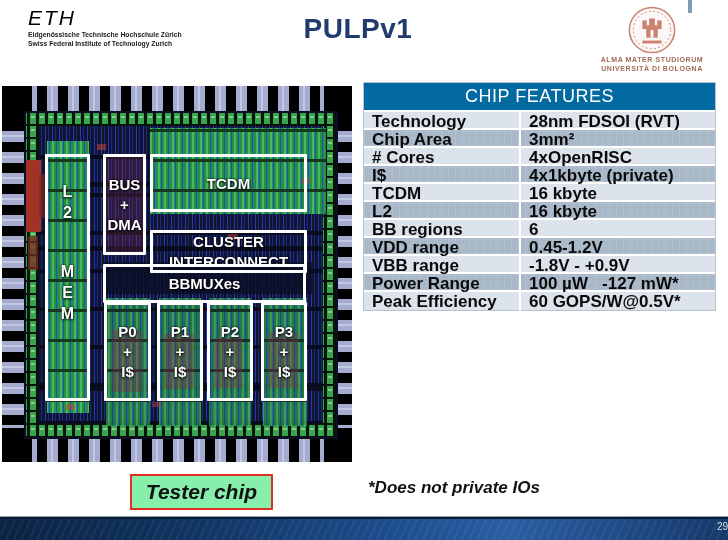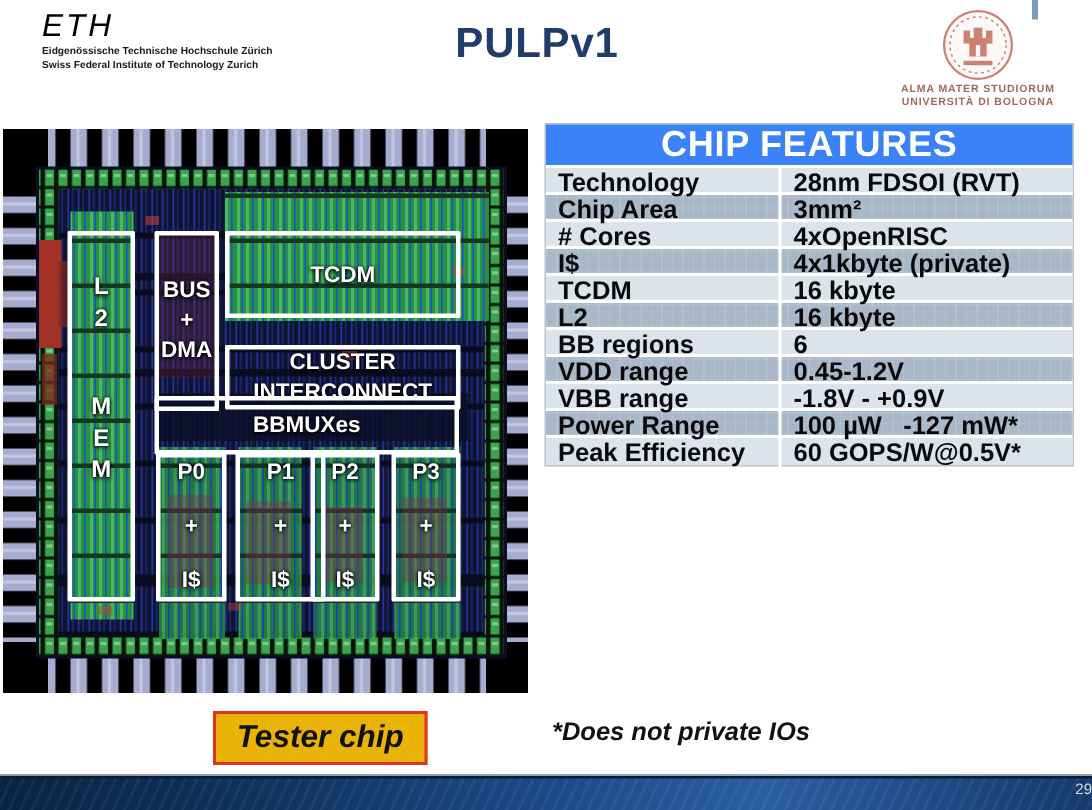--- a/index.html
+++ b/index.html
@@ -21,46 +21,46 @@
   
   .die{position:absolute;left:2px;top:86px;width:350px;height:376px;background:#000;}
   .die svg{position:absolute;left:0;top:0;}
   .die-box{position:absolute;border:3px solid #fff;border-radius:1px;color:#fff;
            font-weight:bold;font-size:15px;text-align:center;
            display:flex;flex-direction:column;align-items:center;box-sizing:border-box;
            text-shadow:0 1px 3px rgba(0,0,0,.95),0 0 2px #000;}
   .die-box span{display:block;}
   .box-l2{left:43px;top:68px;width:45px;height:247px;padding-top:24px;line-height:21px;font-size:16px;}
   .l2-gap{height:38px;}
-  .box-busdma{left:101px;top:68px;width:43px;height:120px;justify-content:center;line-height:20px;}
+  .box-busdma{left:101px;top:68px;width:43px;height:101px;justify-content:center;line-height:20px;}
   .box-tcdm{left:148px;top:68px;width:157px;height:58px;justify-content:center;}
   .box-cluster{left:148px;top:144px;width:157px;height:43px;justify-content:center;line-height:20px;}
   .box-bbmux{left:101px;top:178px;width:203px;height:39px;justify-content:center;}
-  .box-core{top:216px;width:47px;height:99px;line-height:20px;gap:16px;}
-  .box-p0{left:102px;} .box-p1{left:155px;width:60px;} .box-p2{left:205px;width:46px;} .box-p3{left:259px;width:46px;}
+  .box-core{top:216px;width:47px;height:99px;justify-content:center;line-height:20px;}
+  .box-p0{left:102px;} .box-p1{left:155px;width:46px;} .box-p2{left:205px;width:46px;} .box-p3{left:259px;width:46px;}
 
   
   .ftable{position:absolute;left:363px;top:82px;width:353px;box-sizing:border-box;
           border:1px solid #b8c2cc;}
-  .ftable-header{height:29px;background:#3b82f6;color:#fff;font-weight:bold;font-size:24px;
+  .ftable-header{height:29px;background:#0369a1;color:#fff;font-weight:normal;font-size:18px;
                  display:flex;align-items:center;justify-content:center;letter-spacing:0.5px;
                  border-bottom:2px solid #fff;box-sizing:border-box;}
   .frow{display:grid;grid-template-columns:157px 1fr;height:18px;box-sizing:border-box;
         border-bottom:2px solid #fff;}
   .frow:last-child{border-bottom:none;}
   .frow:nth-child(odd){background:#a8b8c9;
      background-image:repeating-linear-gradient(90deg,rgba(255,255,255,.10) 0 1px,transparent 1px 7px),
                       repeating-linear-gradient(0deg,rgba(255,255,255,.08) 0 1px,transparent 1px 7px);}
   .frow:nth-child(even){background:#dde3eb;}
   .fcell{display:flex;align-items:center;font-size:17px;font-weight:bold;color:#0a0a0a;
          padding-left:8px;box-sizing:border-box;}
   .fcell.label{border-right:2px solid #fff;}
 
   
-  .tester{position:absolute;left:142px;top:474px;width:143px;height:36px;background:#eab308;
+  .tester{position:absolute;left:130px;top:474px;width:143px;height:36px;background:#86efac;
           border:2px solid #e03020;box-sizing:border-box;display:flex;align-items:center;justify-content:center;
           font-size:21px;font-weight:bold;font-style:italic;color:#111;}
   .footnote{position:absolute;left:368px;top:478px;font-size:17px;font-weight:bold;font-style:italic;color:#111;}
   .bottom-bar{position:absolute;left:0;top:516px;width:728px;height:24px;
      border-top:1px solid #93a1ac;box-sizing:border-box;
      background-image:repeating-linear-gradient(115deg,rgba(255,255,255,.05) 0 2px,transparent 2px 7px),
         linear-gradient(90deg,#0b2343 0%,#10335f 25%,#1d4e8f 55%,#2a5da2 70%,#15396b 100%);
      box-shadow:inset 0 2px 0 #081c36;}
   .page-number{position:absolute;right:0;top:521px;font-size:10px;color:#d7dfe8;}
 </style>

